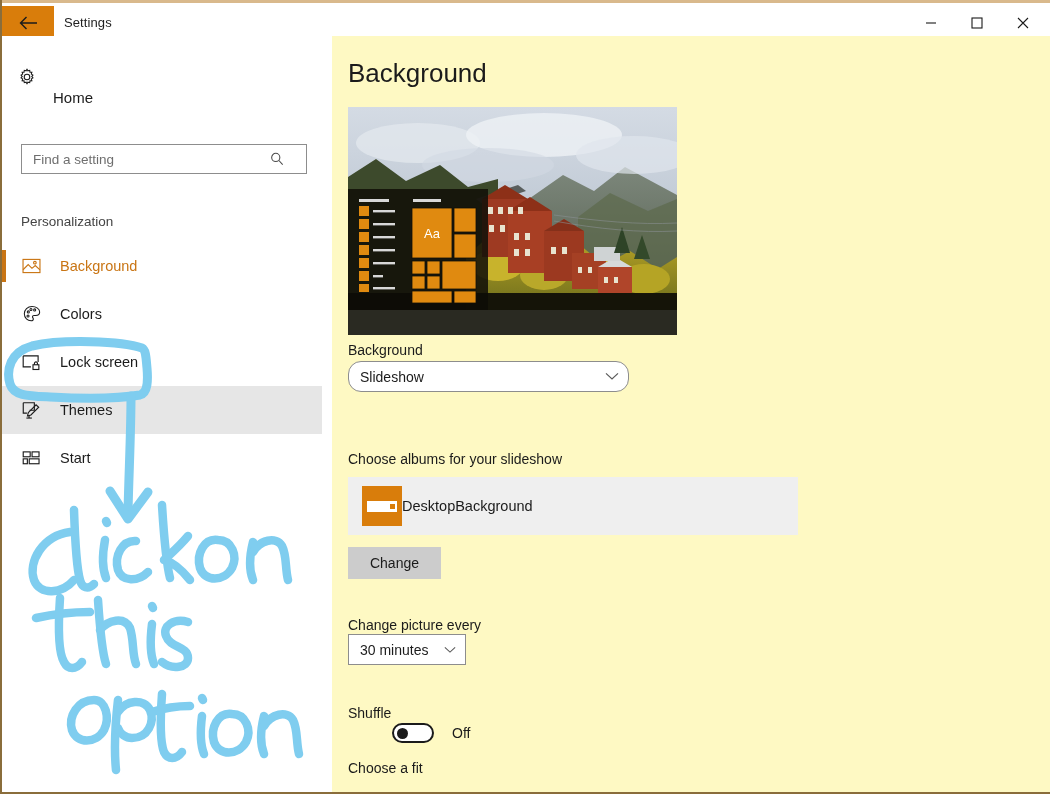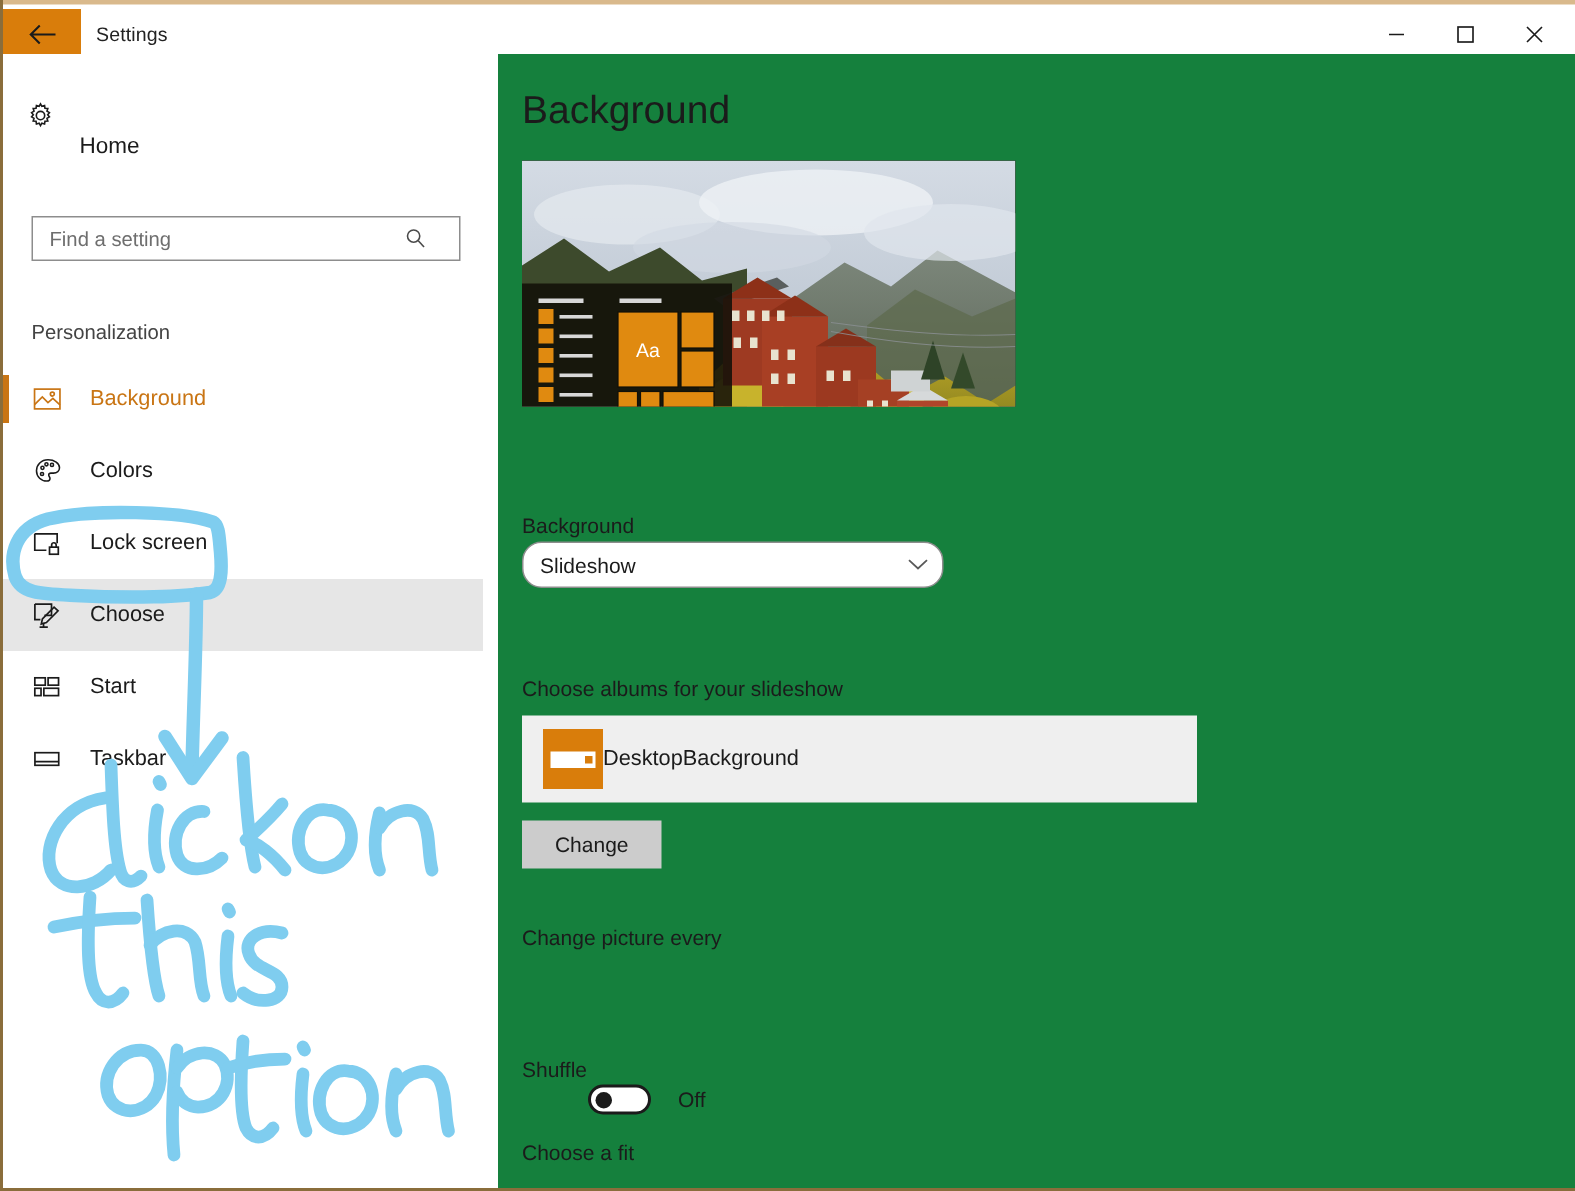--- a/index.html
+++ b/index.html
@@ -5,21 +5,21 @@
   * { box-sizing: border-box; margin: 0; padding: 0; }
   html, body {
     width: 1050px; height: 794px;
     font-family: "Liberation Sans", sans-serif;
     background: #ffffff;
     overflow: hidden;
   }
   #app {
     position: relative;
     width: 1050px; height: 794px;
-    background: #15803d;
+    background: #fef9c3;
     border-left: 2px solid #8a6d3b;
     border-bottom: 2px solid #8a6d3b;
   }
 
   
   .titlebar {
     position: absolute; top: 0; left: 0;
     width: 1050px; height: 36px;
     background: #ffffff;
     border-top: 3px solid #d9b98c;
@@ -97,21 +97,21 @@
   
   .main { position: absolute; left: 330px; top: 36px; width: 720px; height: 756px; }
   .page-title {
     position: absolute; left: 16px; top: 22px;
     font-size: 26px; font-weight: 400; color: #1b1b1b;
   }
 
   
   .preview {
     position: absolute; left: 16px; top: 71px;
-    width: 329px; height: 164px;
+    width: 329px; height: 228px;
     overflow: hidden;
     background: #2a2a22;
   }
   .preview svg { position: absolute; left: 0; top: 0; }
 
   
   .field-label {
     position: absolute; font-size: 14px; color: #1b1b1b;
   }
   .combo {
@@ -282,48 +282,37 @@
           <svg width="19" height="18" viewBox="0 0 20 19">
             <g fill="none" stroke="#1b1b1b" stroke-width="1.2">
               <path d="M1.3 1.8 L13 1.8 L13 9.8 L8 9.8"></path>
               <path d="M1.3 1.8 L1.3 12.8 L5.2 12.8"></path>
               <path d="M6.6 12.2 L14.8 4 L17.6 6.6 L9.4 14.8 L5.8 15.8 Z"></path>
               <path d="M7.4 15 L7.4 18"></path>
               <path d="M4.6 18 L10.4 18"></path>
             </g>
           </svg>
         </span>
-        <span class="nlabel">Choose</span>
+        <span class="nlabel">Themes</span>
       </div>
 
       <div class="navitem">
         <span class="nicon">
           <svg width="19" height="16" viewBox="0 0 20 17">
             <g fill="none" stroke="#1b1b1b" stroke-width="1.2">
               <rect x="1.2" y="2" width="7.4" height="5.2"></rect>
               <rect x="10.6" y="2" width="7.4" height="5.2"></rect>
               <rect x="1.2" y="9.4" width="4.4" height="5.2"></rect>
               <rect x="7.6" y="9.4" width="10.4" height="5.2"></rect>
             </g>
           </svg>
         </span>
         <span class="nlabel">Start</span>
       </div>
 
-      <div class="navitem">
-        <span class="nicon">
-          <svg width="19" height="14" viewBox="0 0 20 15">
-            <g fill="none" stroke="#1b1b1b" stroke-width="1.2">
-              <rect x="1.2" y="3" width="17" height="9"></rect>
-              <path d="M1.2 9.4 L18.2 9.4"></path>
-            </g>
-          </svg>
-        </span>
-        <span class="nlabel">Taskbar</span>
-      </div>
 
     </div>
   </div>
 
   <div class="main">
 
     <div class="page-title">Background</div>
 
     <div class="preview">
       <svg width="329" height="203" viewBox="0 0 329 203">
@@ -458,20 +447,28 @@
       <span class="album-thumb">
         <span class="strip"></span>
         <span class="dot"></span>
       </span>
       <span class="album-name">DesktopBackground</span>
     </div>
 
     <button class="browse-btn">Change</button>
 
     <div class="field-label" style="left:16px; top:581px;">Change picture every</div>
+    <div class="combo" style="left:16px; top:598px; width:118px; height:31px;">
+      <span>30 minutes</span>
+      <span class="chev">
+        <svg width="12" height="8" viewBox="0 0 14 9">
+          <path d="M1 1.4 L7 7 L13 1.4" fill="none" stroke="#5a5a5a" stroke-width="1.2"></path>
+        </svg>
+      </span>
+    </div>
 
     <div class="field-label" style="left:16px; top:669px;">Shuffle</div>
     <div class="toggle-row">
       <span class="toggle">
         <span class="knob"></span>
       </span>
       <span class="toggle-state">Off</span>
     </div>
 
     <div class="field-label" style="left:16px; top:724px;">Choose a fit</div>

